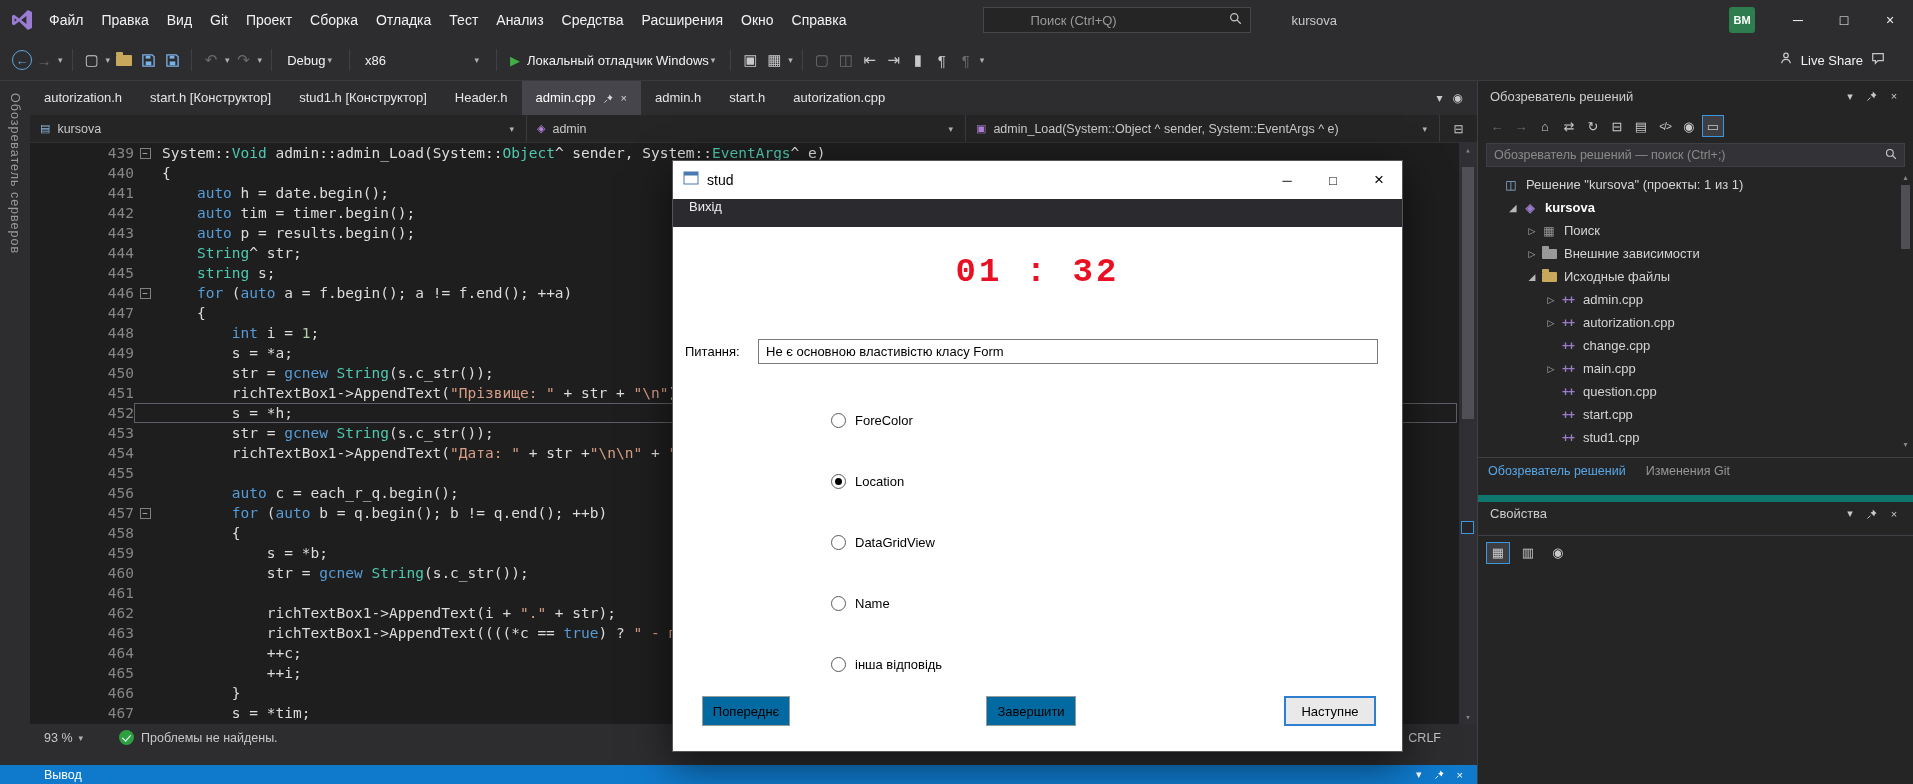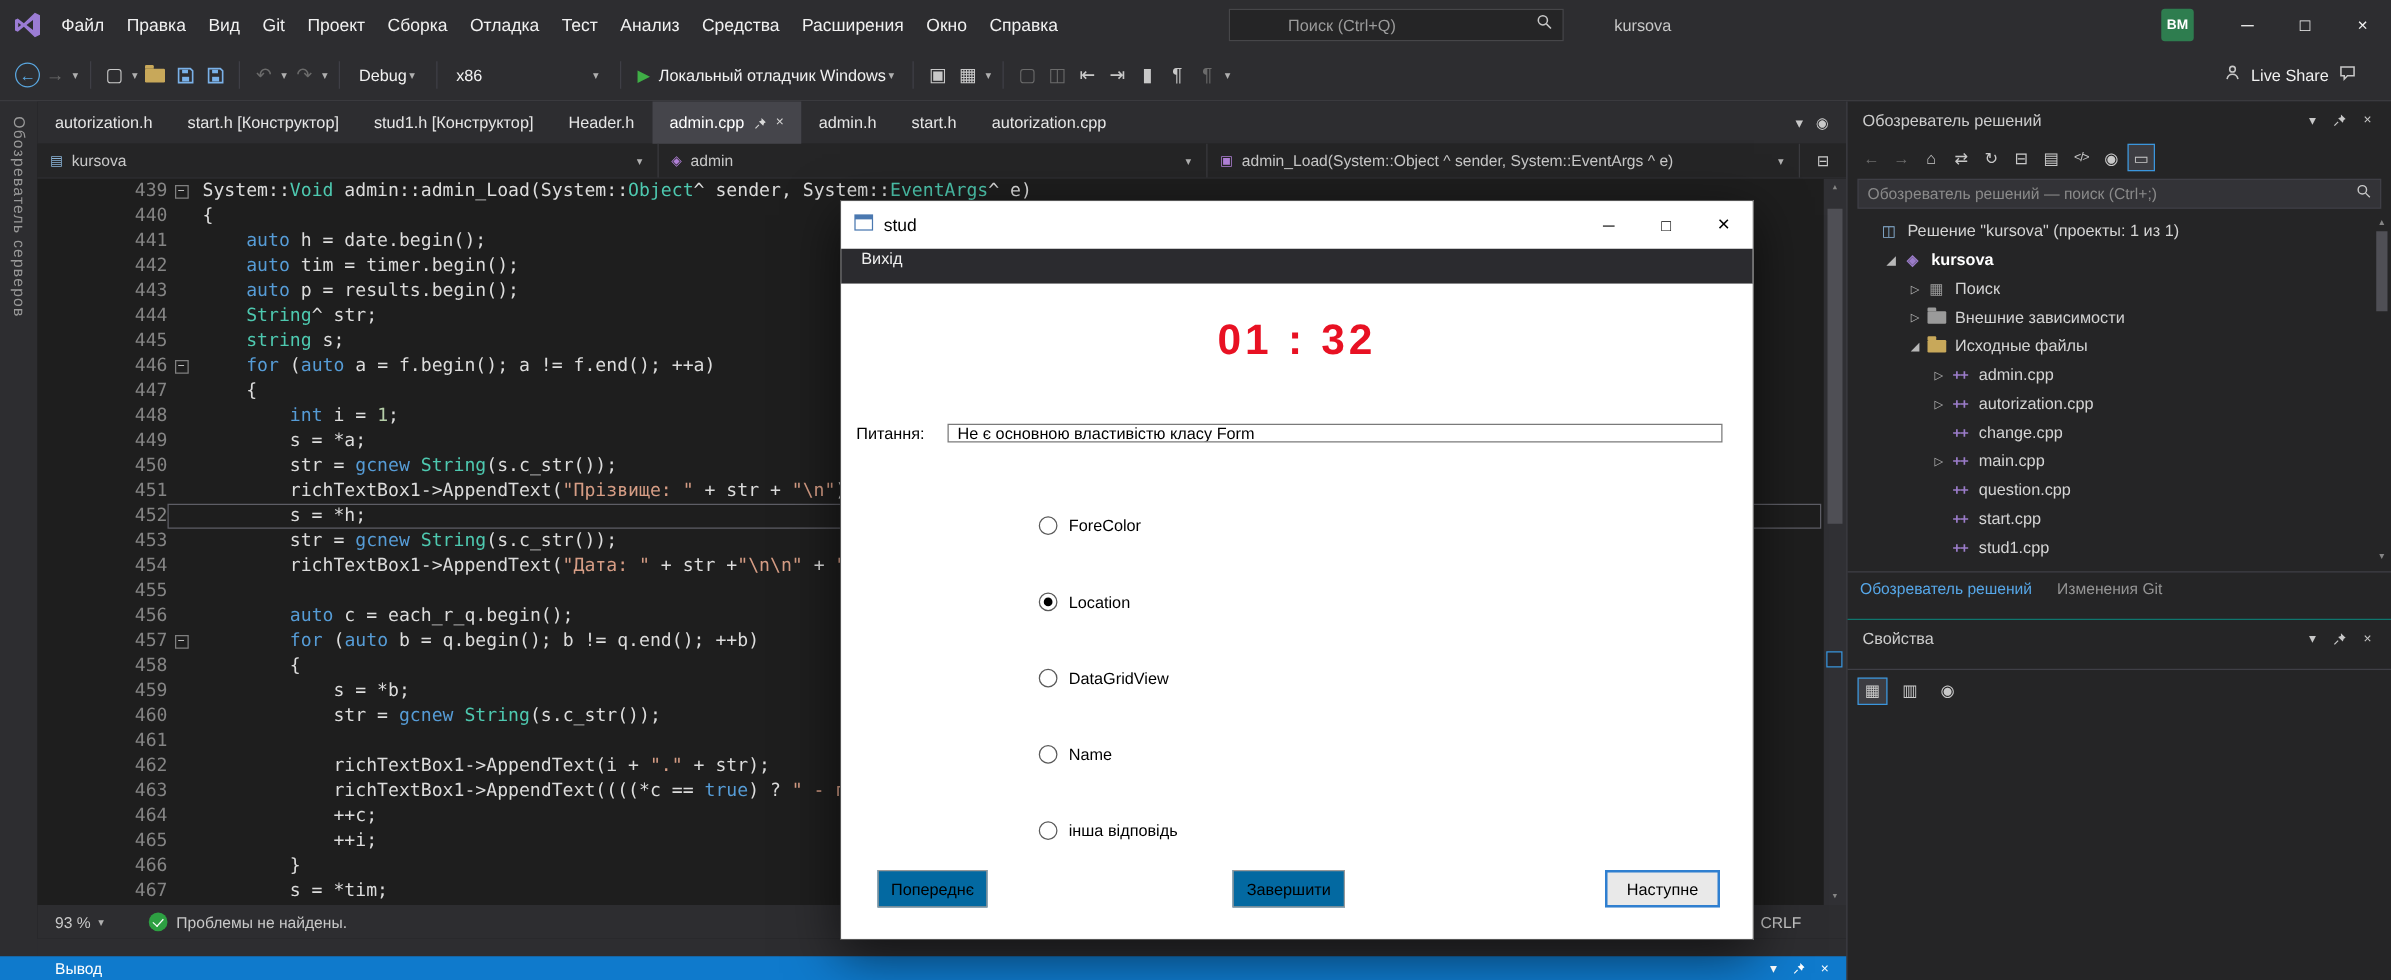--- a/index.html
+++ b/index.html
@@ -119,39 +119,39 @@
   .ti-folder i::before, .ti-deps i::before { content:""; position:absolute; top:-3px; left:0; width:7px; height:3px; border-radius:1px 1px 0 0; background:inherit; }
   .tlabel { margin-left:2px; }
   .tree-vscroll { position:absolute; right:1px; top:0; width:13px; height:276px; }
   .tarr { position:absolute; left:0; width:13px; text-align:center; color:#858585; font-size:8px; }
   .tarr.up { top:0; } .tarr.dn { bottom:0; }
   .tthumb { position:absolute; left:2px; right:2px; top:12px; height:64px; background:#4f4f55; }
 
   .se-bottomtabs { display:flex; height:26px; align-items:center; border-top:1px solid #3f3f46; margin-top:8px; }
   .se-tab { padding:0 10px; font-size:12.5px; color:#969696; line-height:26px; white-space:nowrap; }
   .se-tab.active { color:#56a7e8; }
-  .props-header { border-top:1px solid #0f766e; margin-top:12px; }
+  .props-header { border-top:7px solid #0f766e; margin-top:12px; }
   .props-toolbar { height:34px; display:flex; align-items:center; gap:6px; padding:0 8px; border-top:1px solid #3f3f46; margin-top:10px; }
   .pt-ico { width:24px; height:22px; display:inline-flex; align-items:center; justify-content:center; color:#c8c8c8; font-size:13px; }
   .pt-ico.boxed { border:1px solid #3a96dd; background:#3d3d42; }
 
   
   .stud { position:absolute; left:672px; top:160px; width:731px; height:592px; background:#fff; border:1px solid #565656; box-shadow:0 12px 40px rgba(0,0,0,.6); z-index:10; color:#000; }
   .stud-titlebar { height:38px; background:#fff; display:flex; align-items:center; padding-left:10px; }
   .stud-title { margin-left:8px; font-size:14px; color:#000; }
   .stud-controls { margin-left:auto; display:flex; align-self:stretch; }
   .stud-wbtn { width:46px; display:flex; align-items:center; justify-content:center; font-size:13px; color:#000; }
   .stud-wbtn.xl { font-size:17px; }
   .stud-menu { height:28px; background:#2b2b2f; display:flex; align-items:flex-start; padding-left:10px; }
   .stud-menu-item { color:#f0f0f0; font-size:13px; padding:0 6px; }
   .stud-body { position:relative; height:524px; background:#fff; }
-  .timer { position:absolute; top:26px; left:0; right:0; text-align:center; color:#e81123; font-size:34px; font-weight:bold; letter-spacing:3px; }
+  .timer { position:absolute; top:26px; left:0; right:0; text-align:center; color:#e81123; font-size:34px; font-weight:bold; letter-spacing:3px;font-family:Liberation Mono, monospace; }
   .qrow { position:absolute; top:112px; left:12px; right:24px; display:flex; align-items:center; }
   .qlabel { font-size:13px; width:73px; flex:none; }
-  .qbox { flex:1; height:15px; border:1px solid #7a7a7a; font-size:13px; padding:0 7px; color:#000; background:#fff; outline:none; }
+  .qbox { flex:1; height:25px; border:1px solid #7a7a7a; font-size:13px; padding:0 7px; color:#000; background:#fff; outline:none; }
   .options { position:absolute; top:183px; left:158px; }
   .opt { display:flex; align-items:center; height:20px; margin-bottom:41px; }
   .radio { width:15px; height:15px; border:1px solid #5a5a5a; border-radius:50%; background:#fff; margin-right:9px; position:relative; flex:none; }
   .radio.sel::after { content:""; position:absolute; left:3px; top:3px; width:7px; height:7px; border-radius:50%; background:#000; }
   .optlabel { font-size:13px;text-align:right; }
   .sbtn { position:absolute; top:469px; height:30px; background:#0369a1; border:1px solid #999; font-size:13px; color:#000; display:flex; align-items:center; justify-content:center; font-family:"Liberation Sans", sans-serif; }
   .sbtn.prev { left:29px; width:88px; }
   .sbtn.finish { left:313px; width:90px; }
   .sbtn.next { left:611px; width:92px; border:2px solid #2f7fd0; background:#e9e9e9; }
 </style>

